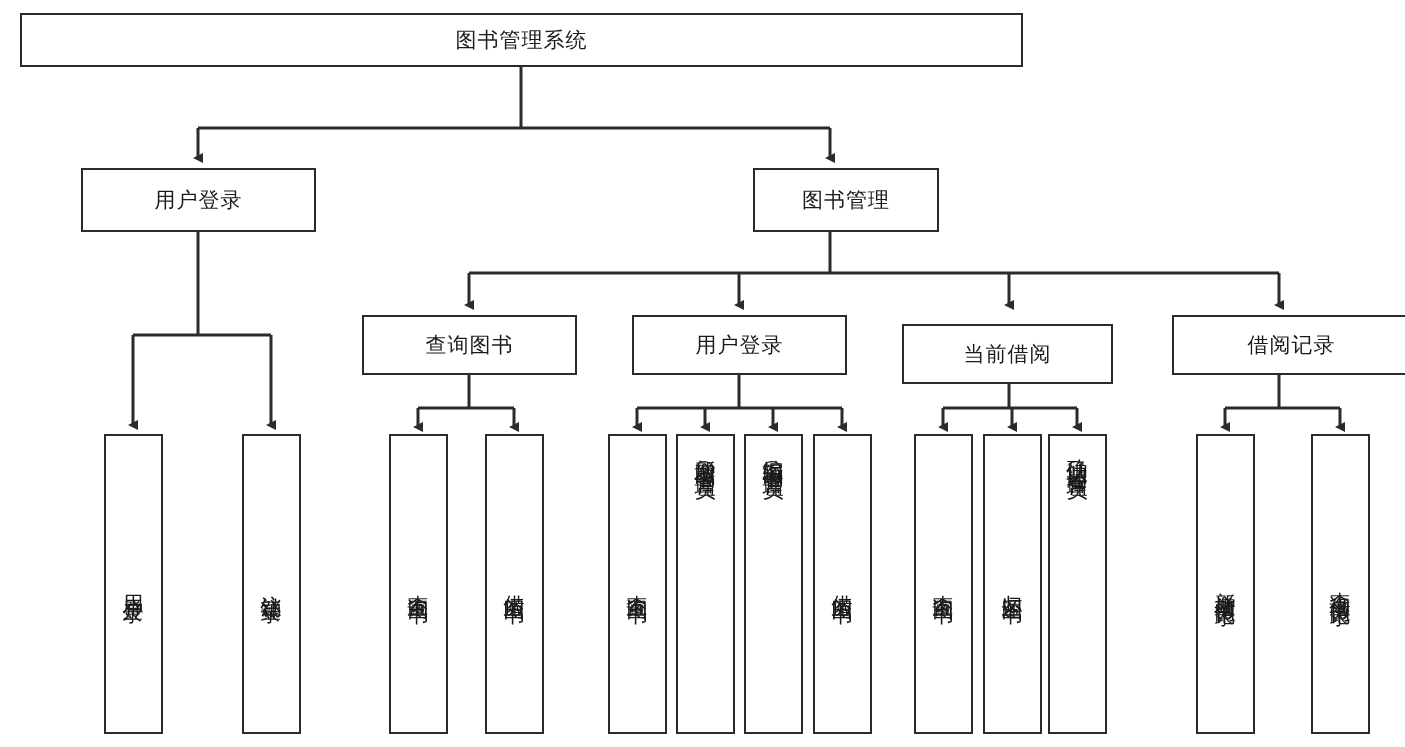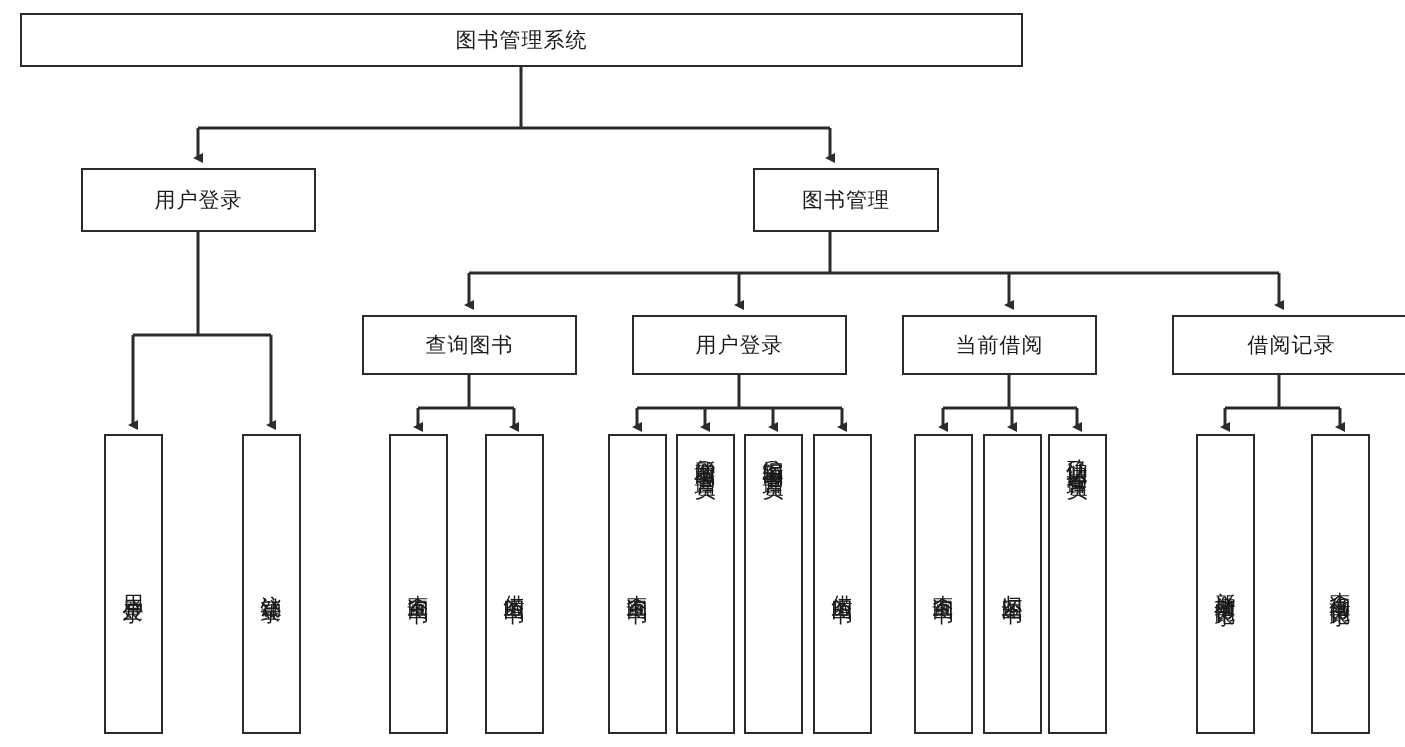--- a/index.html
+++ b/index.html
@@ -150,21 +150,21 @@
   </div>
 
   <div class="node-box" style="left:362px; top:315px; width:215px; height:60px;">
     <span class="node-label">查询图书</span>
   </div>
 
   <div class="node-box" style="left:632px; top:315px; width:215px; height:60px;">
     <span class="node-label">用户登录</span>
   </div>
 
-  <div class="node-box" style="left:902px; top:315px; width:195px; height:60px;align-items:center;">
+  <div class="node-box" style="left:902px; top:324px; width:211px; height:60px;align-items:center;">
     <span class="node-label">当前借阅</span>
   </div>
 
   <div class="node-box" style="left:1172px; top:315px; width:239px; height:60px;">
     <span class="node-label">借阅记录</span>
   </div>
 
   <div class="leaf-box" style="left:104px; top:434px; width:59px; height:300px;">
     <div class="leaf-inner">
       <span class="leaf-label">用户登录</span>

